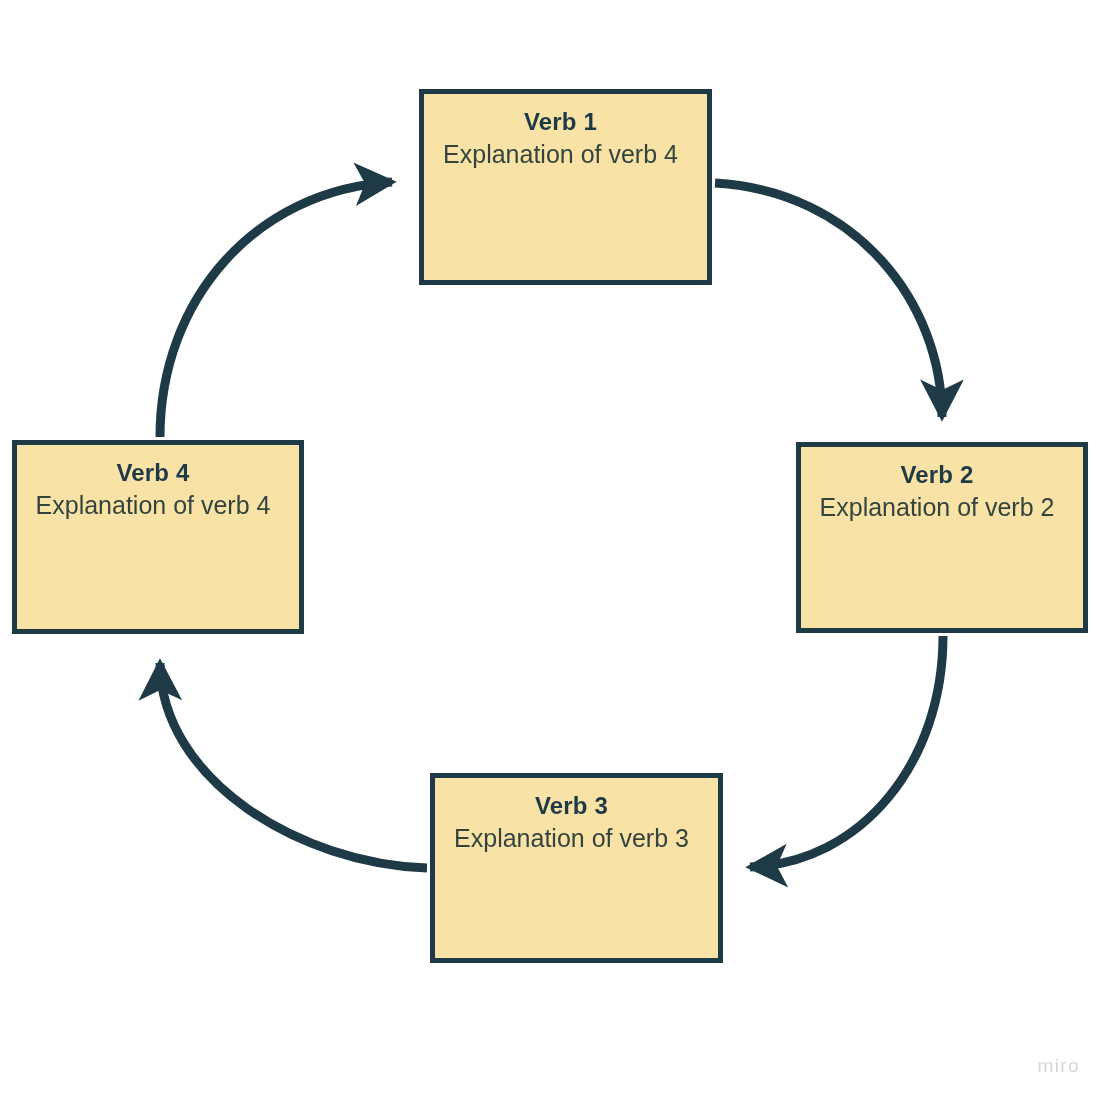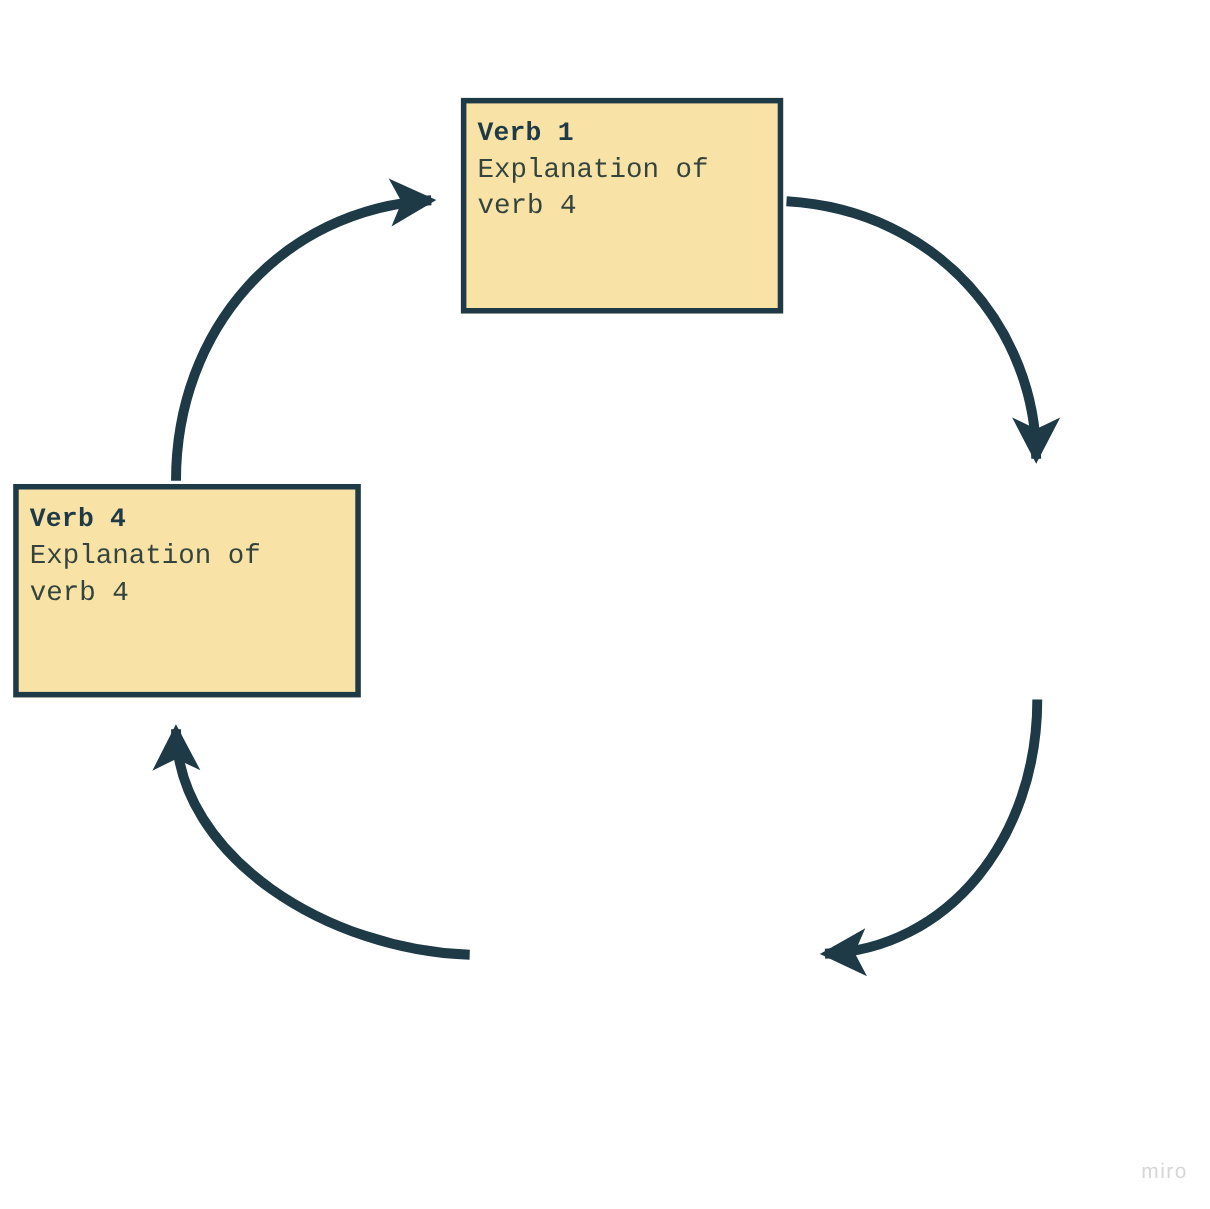--- a/index.html
+++ b/index.html
@@ -26,41 +26,40 @@
     pointer-events: none;
   }
   .node-box {
     position: absolute;
     box-sizing: border-box;
     background: #F8E2A6;
     border: 5px solid #1E3A47;
     padding-top: 12px;
     padding-left: 10px;
     padding-right: 20px;
-    text-align: left;
+    text-align: center;
     z-index: 2;
-    font-family: Liberation Mono, monospace;
   }
   .node-title {
     font-size: 24px;
     font-weight: bold;
     color: #1E3A47;
     line-height: 1.32;
     letter-spacing: 0.2px;
   }
   .node-desc {
     font-size: 25px;
     font-weight: normal;
     color: #33443F;
     line-height: 1.32;
   }
   #node-verb-1 { left: 419px;  top: 89px;  width: 293px; height: 196px; }
   #node-verb-2 { left: 796px;  top: 442px; width: 292px; height: 191px; }
   #node-verb-3 { left: 430px;  top: 773px; width: 293px; height: 190px; }
-  #node-verb-4 { left: 12px;   top: 440px; width: 316px; height: 194px; }
+  #node-verb-4 { left: 12px;   top: 440px; width: 292px; height: 194px; }
   #watermark {
     position: absolute;
     right: 20px;
     bottom: 22px;
     font-size: 19px;
     color: #D6D6D6;
     letter-spacing: 1.4px;
     z-index: 3;
     text-align: right;
   }
@@ -84,21 +83,29 @@
     <path d="M 943 636 C 943 762, 862 863, 750 867" fill="none" stroke="#1E3A47" stroke-width="9" stroke-linecap="butt" marker-end="url(#head)"></path>
 
     <path d="M 427 868 C 300 864, 161 780, 160 663" fill="none" stroke="#1E3A47" stroke-width="9" stroke-linecap="butt" marker-end="url(#head)"></path>
   </svg>
 
   <div class="node-box" id="node-verb-1">
     <div class="node-title">Verb 1</div>
     <div class="node-desc">Explanation of verb 4</div>
   </div>
 
+  <div class="node-box" id="node-verb-2">
+    <div class="node-title">Verb 2</div>
+    <div class="node-desc">Explanation of verb 2</div>
+  </div>
 
+  <div class="node-box" id="node-verb-3">
+    <div class="node-title">Verb 3</div>
+    <div class="node-desc">Explanation of verb 3</div>
+  </div>
 
   <div class="node-box" id="node-verb-4">
     <div class="node-title">Verb 4</div>
     <div class="node-desc">Explanation of verb 4</div>
   </div>
 
   <div id="watermark">miro</div>
 
 </div>
 

